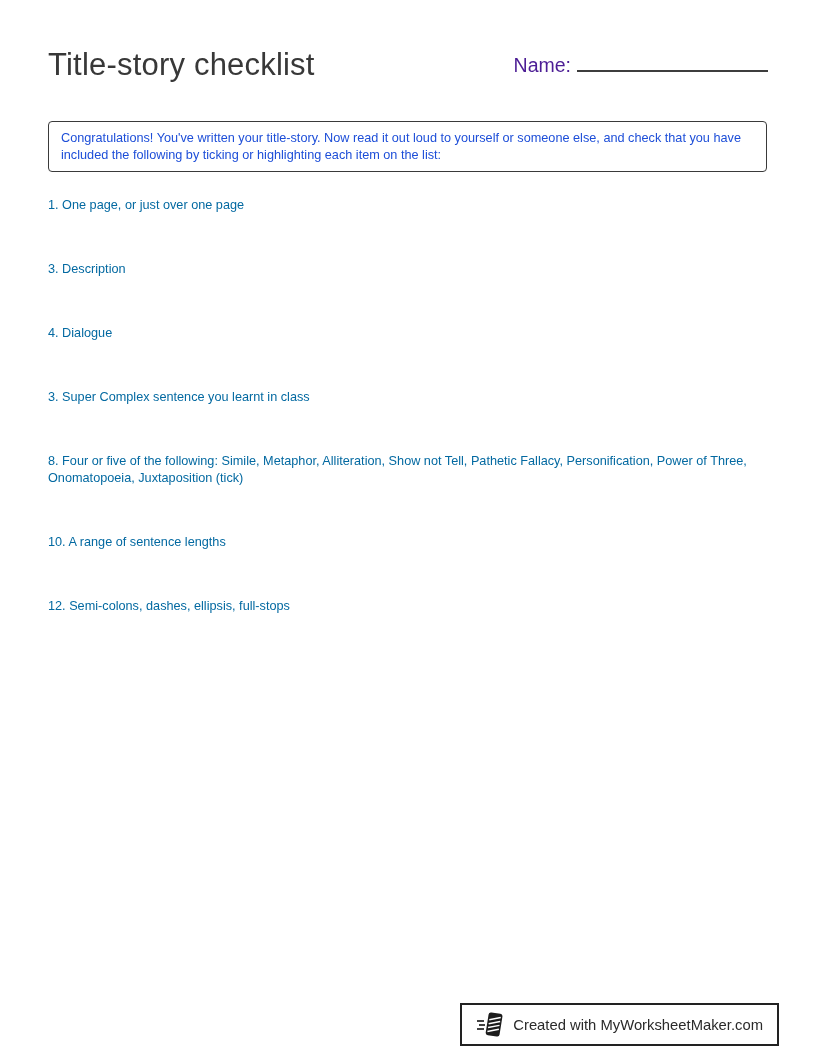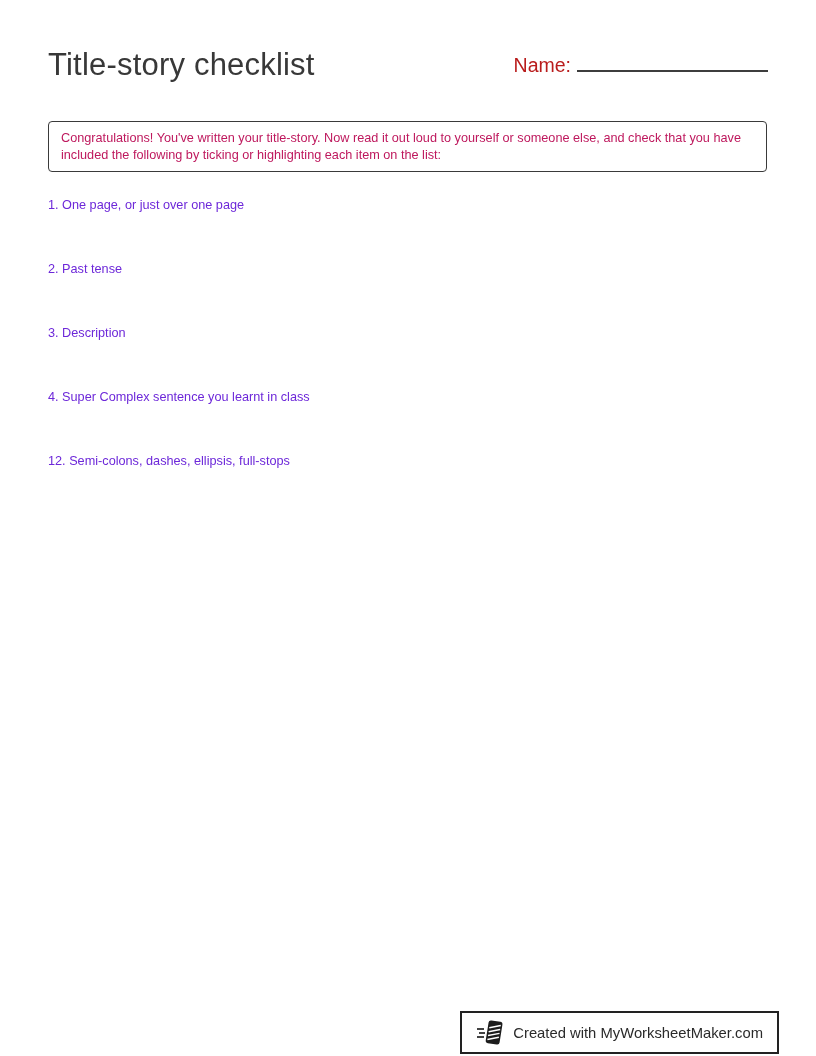--- a/index.html
+++ b/index.html
@@ -32,71 +32,70 @@
     color: #383838;
     letter-spacing: 0.2px;
     line-height: 38px;
     margin: 0;
   }
   .name-block {
     display: flex;
     align-items: baseline;
     margin-top: 4px;
     font-size: 19.5px;
-    color: #b91c1c;
+    color: #4c1d95;
   }
   .name-line {
     display: inline-block;
     width: 191px;
     height: 22px;
     margin-left: 6px;
     border-bottom: 2px solid #3d3d3d;
   }
   .instructions-box {
     position: absolute;
     top: 121px;
     left: 48px;
     width: 719px;
     border: 1px solid #3a3a3a;
     border-radius: 4px;
     padding: 8px 12px;
     font-size: 12.7px;
     line-height: 16.5px;
-    color: #be185d;
+    color: #1d4ed8;
   }
   .checklist {
     position: absolute;
     top: 197px;
     left: 48px;
     width: 720px;
     margin: 0;
     padding: 0;
     list-style: none;
     font-size: 12.7px;
     line-height: 16.5px;
-    color: #6d28d9;
+    color: #0369a1;
   }
   .checklist li {
     margin: 0 0 47.5px 0;
   }
   .footer-badge {
     position: absolute;
     top: 1003px;
     right: 37px;
     height: 43px;
     display: flex;
     align-items: center;
     gap: 9px;
     padding: 0 14px;
     border: 2px solid #222222;
     background: #ffffff;
     font-size: 14.8px;
     color: #2a2a2a;
     cursor: pointer;
-    margin-top: 8px;
   }
   .badge-icon {
     display: inline-flex;
     align-items: center;
   }
 </style>
 </head>
 <body>
 
 <div class="page">
@@ -108,23 +107,25 @@
       <span class="name-line"></span>
     </div>
   </div>
 
   <div class="instructions-box">
     <span>Congratulations! You've written your title-story. Now read it out loud to yourself or someone else, and check that you have included the following by ticking or highlighting each item on the list:</span>
   </div>
 
   <ul class="checklist">
     <li>1. One page, or just over one page</li>
-    <li>2. Past tense</li>
     <li>3. Description</li>
-    <li>4. Super Complex sentence you learnt in class</li>
+    <li>4. Dialogue</li>
+    <li>3. Super Complex sentence you learnt in class</li>
+    <li>8. Four or five of the following: Simile, Metaphor, Alliteration, Show not Tell, Pathetic Fallacy, Personification, Power of Three, Onomatopoeia, Juxtaposition (tick)</li>
+    <li>10. A range of sentence lengths</li>
     <li>12. Semi-colons, dashes, ellipsis, full-stops</li>
   </ul>
 
   <div class="footer-badge">
     <span class="badge-icon">
       <svg width="28" height="30" viewBox="0 0 28 30" aria-hidden="true">
         <line x1="1" y1="11" x2="8" y2="11" stroke="#222222" stroke-width="1.7"></line>
         <line x1="3" y1="15" x2="9" y2="15" stroke="#222222" stroke-width="1.7"></line>
         <line x1="1" y1="19" x2="8" y2="19" stroke="#222222" stroke-width="1.7"></line>
         <g transform="rotate(9 18 15)">

